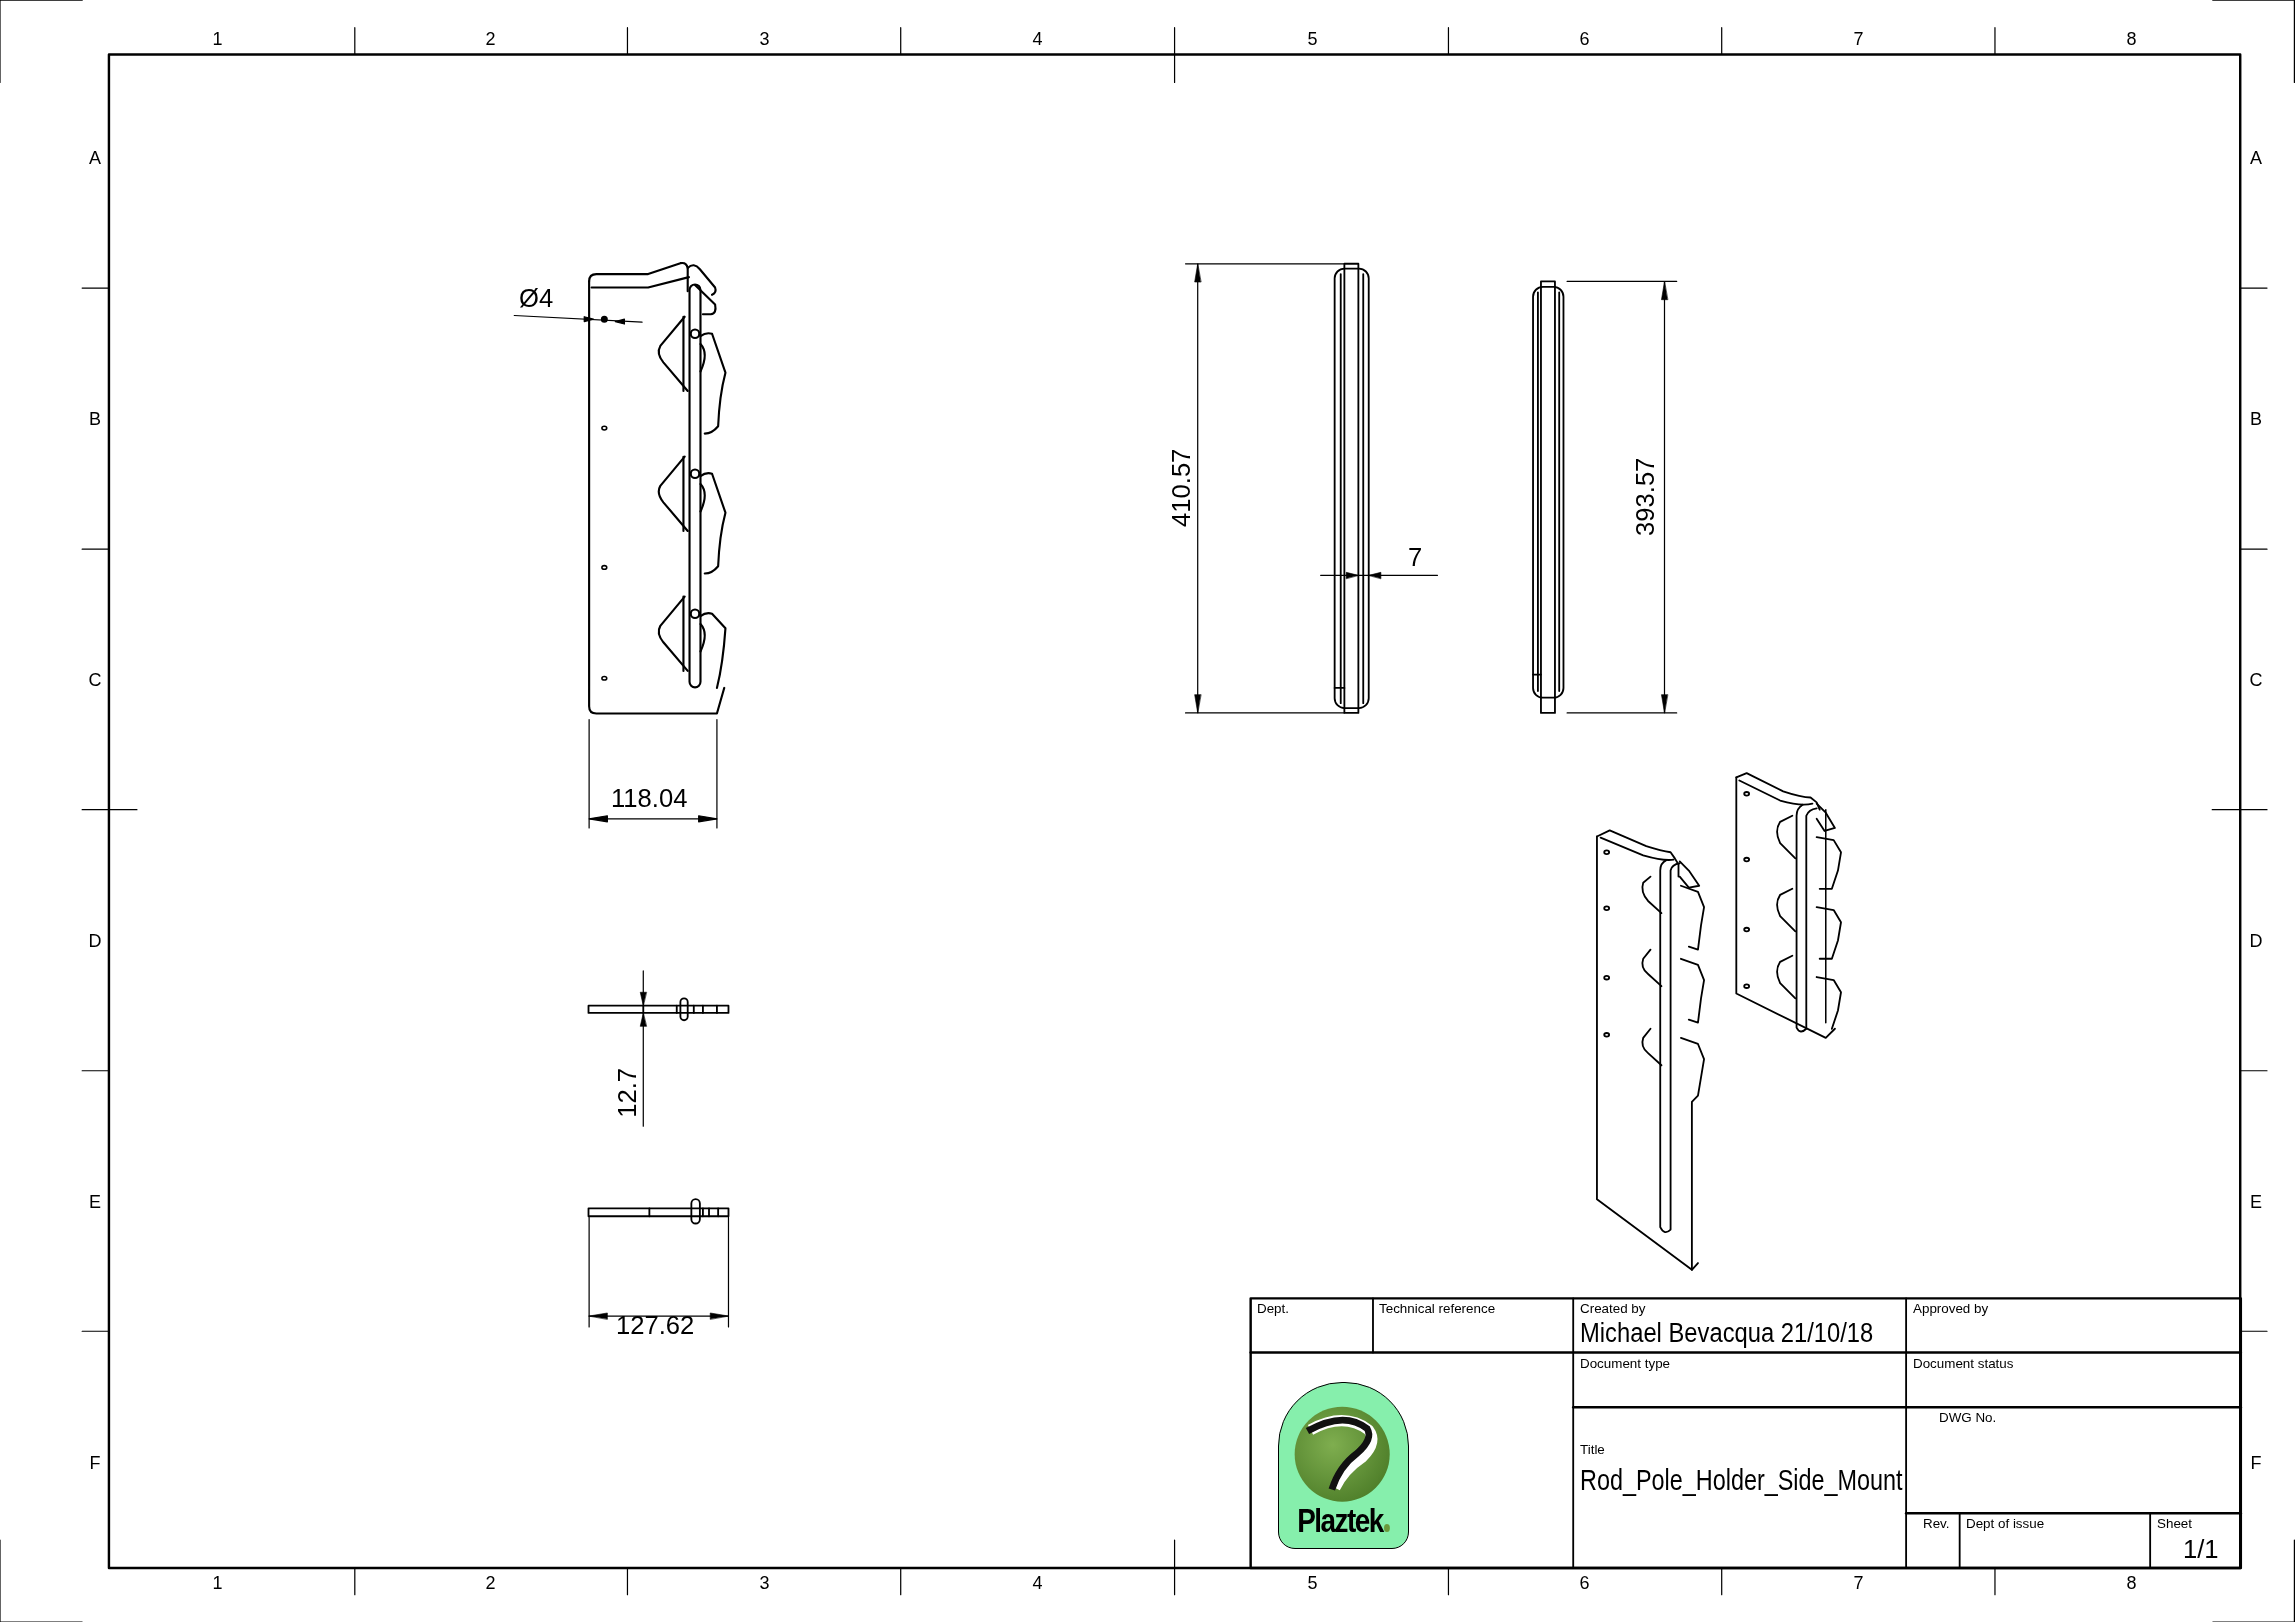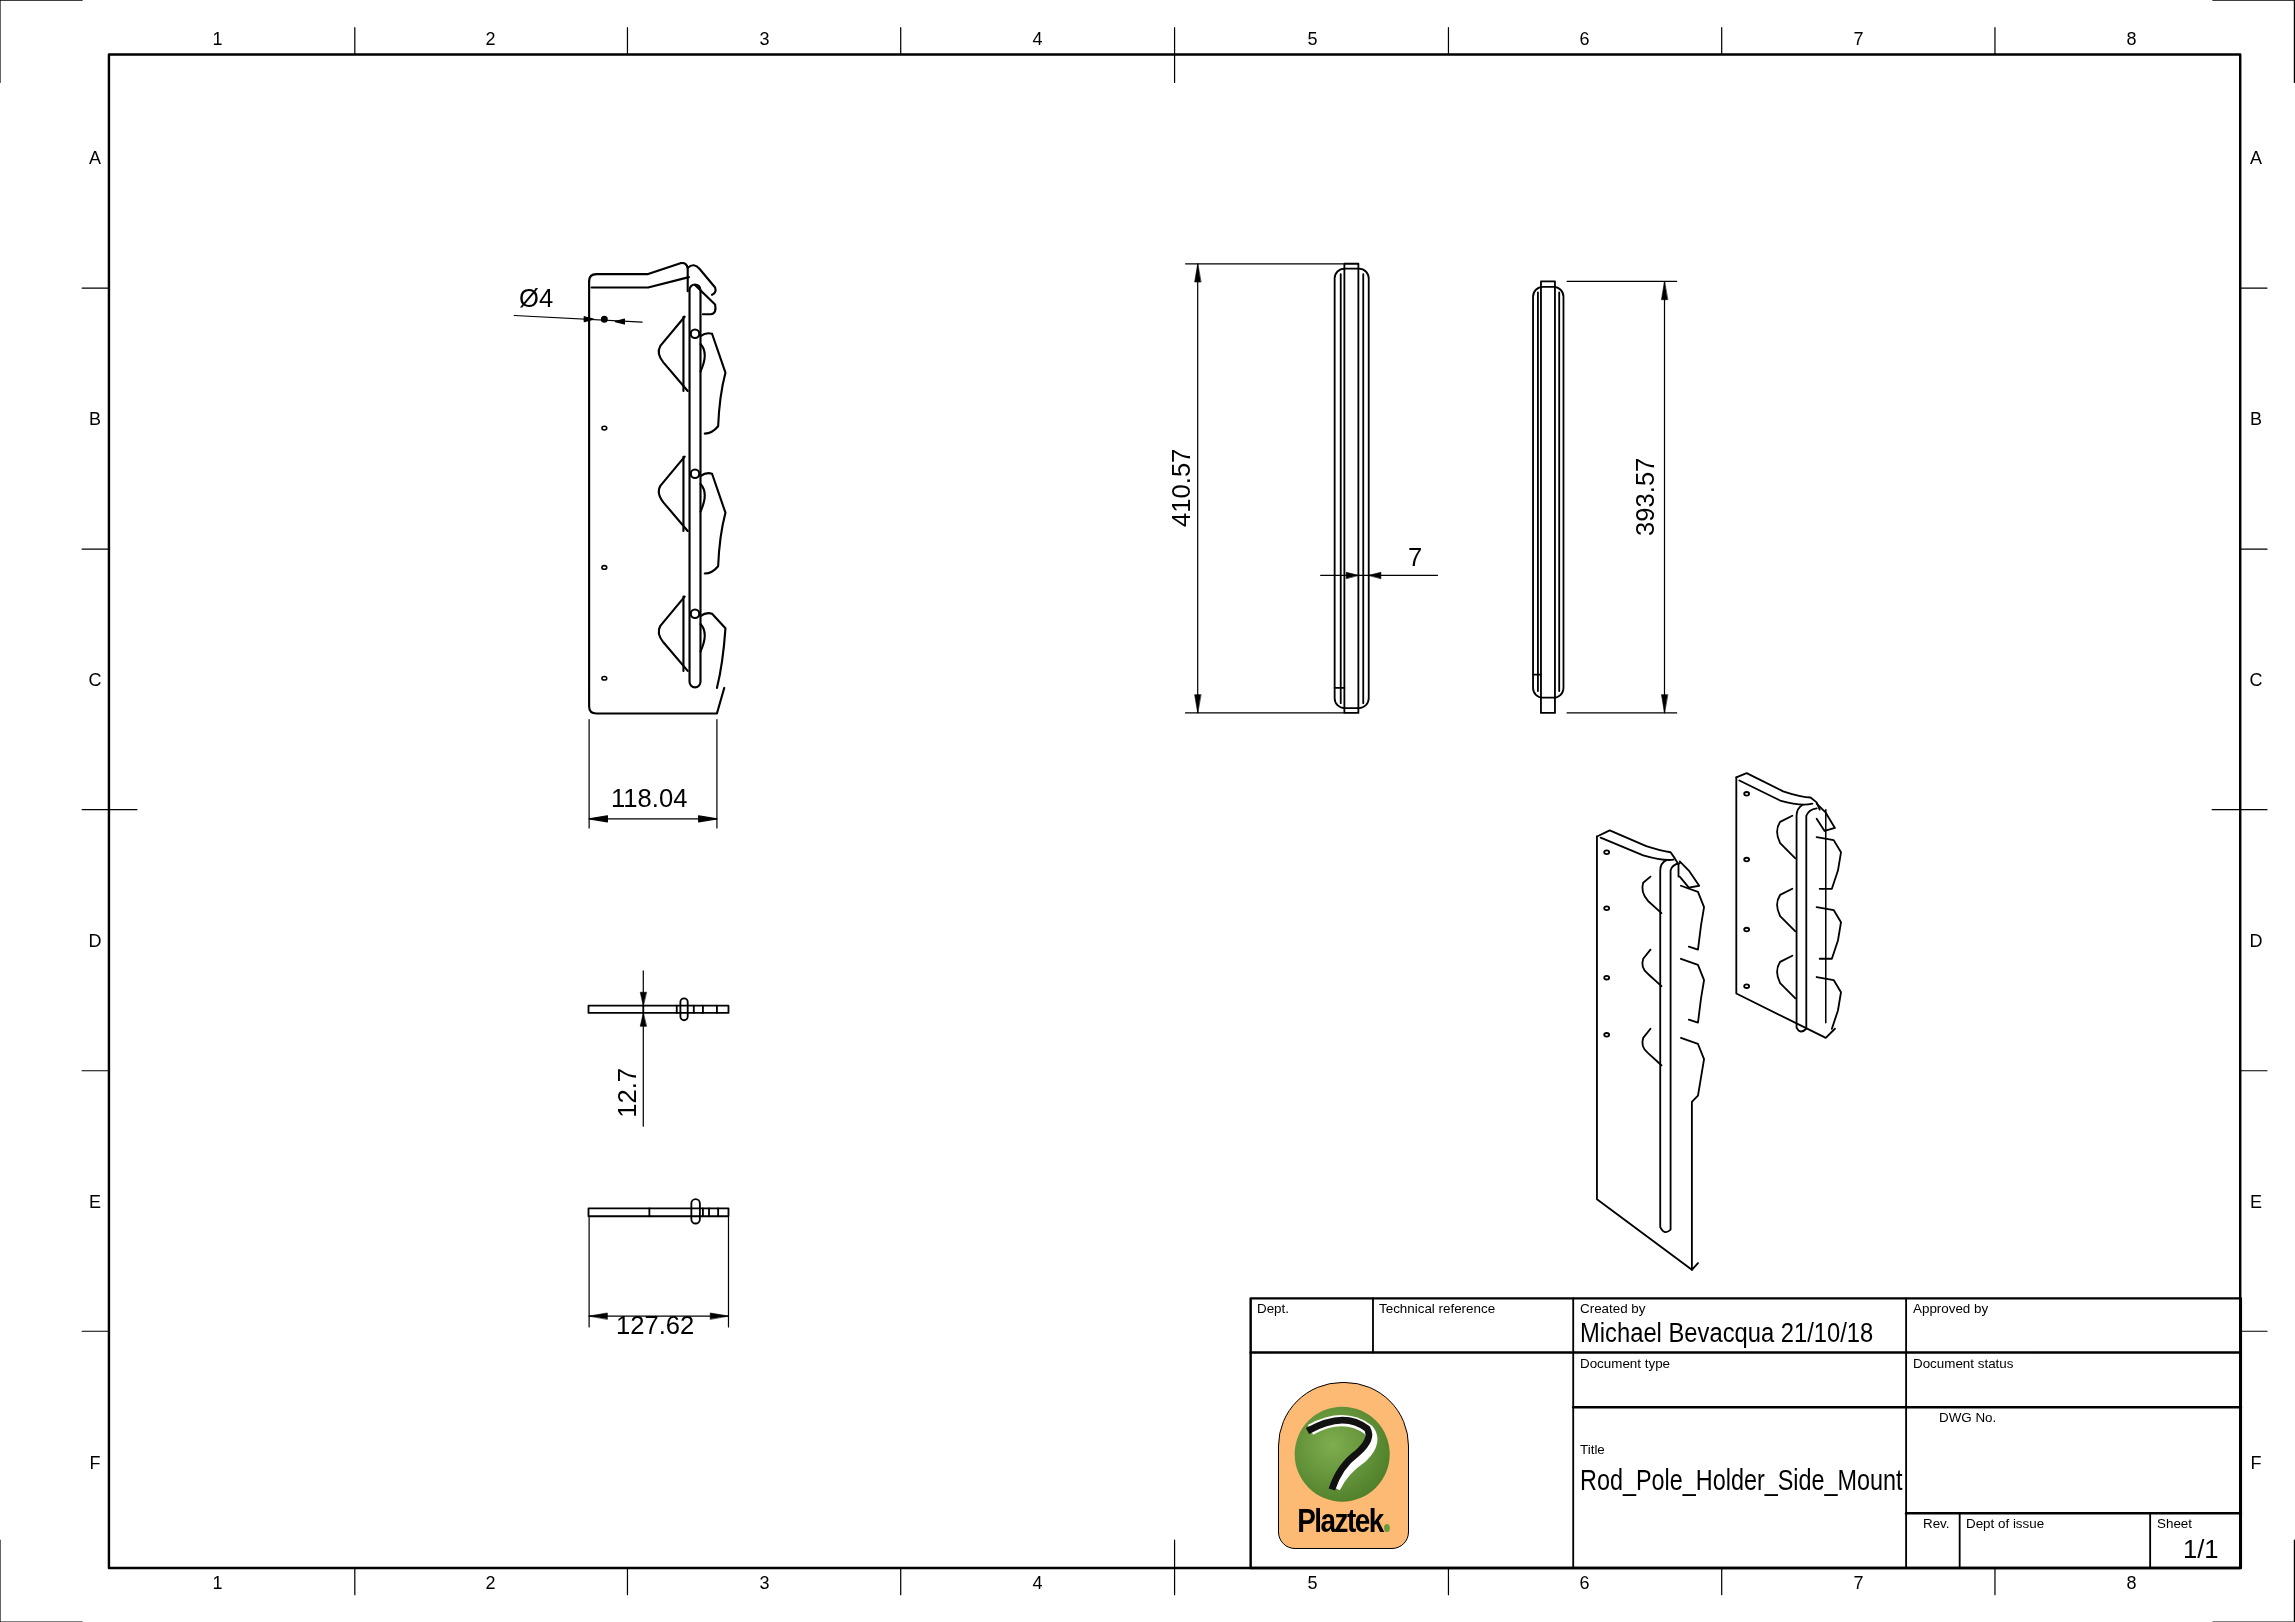--- a/index.html
+++ b/index.html
@@ -5,21 +5,21 @@
   html, body { margin:0; padding:0; background:#ffffff; }
   body { width:2295px; height:1623px; position:relative; overflow:hidden; font-family:"Liberation Sans", sans-serif; color:#000; }
   svg.sheet { position:absolute; left:0; top:0; }
   .zone-label { position:absolute; font-size:18px; width:37px; text-align:center; line-height:18px; }
   .row-label { position:absolute; font-size:18px; width:24px; text-align:center; line-height:18px; }
   .dim { position:absolute; font-size:25.6px; line-height:25.6px; white-space:nowrap; }
   .dim.rot { transform:rotate(-90deg); transform-origin:center center; }
   .cell { position:absolute; border:0; box-sizing:border-box; }
   .cell .lbl { position:absolute; left:6px; top:3.7px; font-size:13.4px; line-height:14.6px; }
   .cell .val { position:absolute; left:6px; font-size:28px; line-height:30px; white-space:nowrap; }
-  .logo-wrap { position:absolute; left:1278px; top:1382px; width:131px; height:167px; border:1.8px solid #000; border-radius:64px 64px 17px 17px; box-sizing:border-box; background:#fdba74; overflow:hidden; }
+  .logo-wrap { position:absolute; left:1278px; top:1382px; width:131px; height:167px; border:1.8px solid #000; border-radius:64px 64px 17px 17px; box-sizing:border-box; background:#86efac; overflow:hidden; }
   .logo-text { position:absolute; left:0; width:100%; bottom:8.5px; text-align:center; font-family:"Liberation Sans", sans-serif; font-weight:bold; font-size:34px; letter-spacing:-1.8px; transform:scaleX(0.82); }
   .logo-dot { display:inline-block; width:7.3px; height:7.3px; border-radius:50%; background:#6a9a3c; margin-left:1.2px; }
 </style>
 </head>
 <body>
 
 <svg class="sheet" width="2295" height="1623" viewBox="0 0 3771 2666" xmlns="http://www.w3.org/2000/svg">
   <g fill="none" stroke="#000" stroke-width="3" stroke-linejoin="round" stroke-linecap="round">
 
     <g stroke-width="2">

